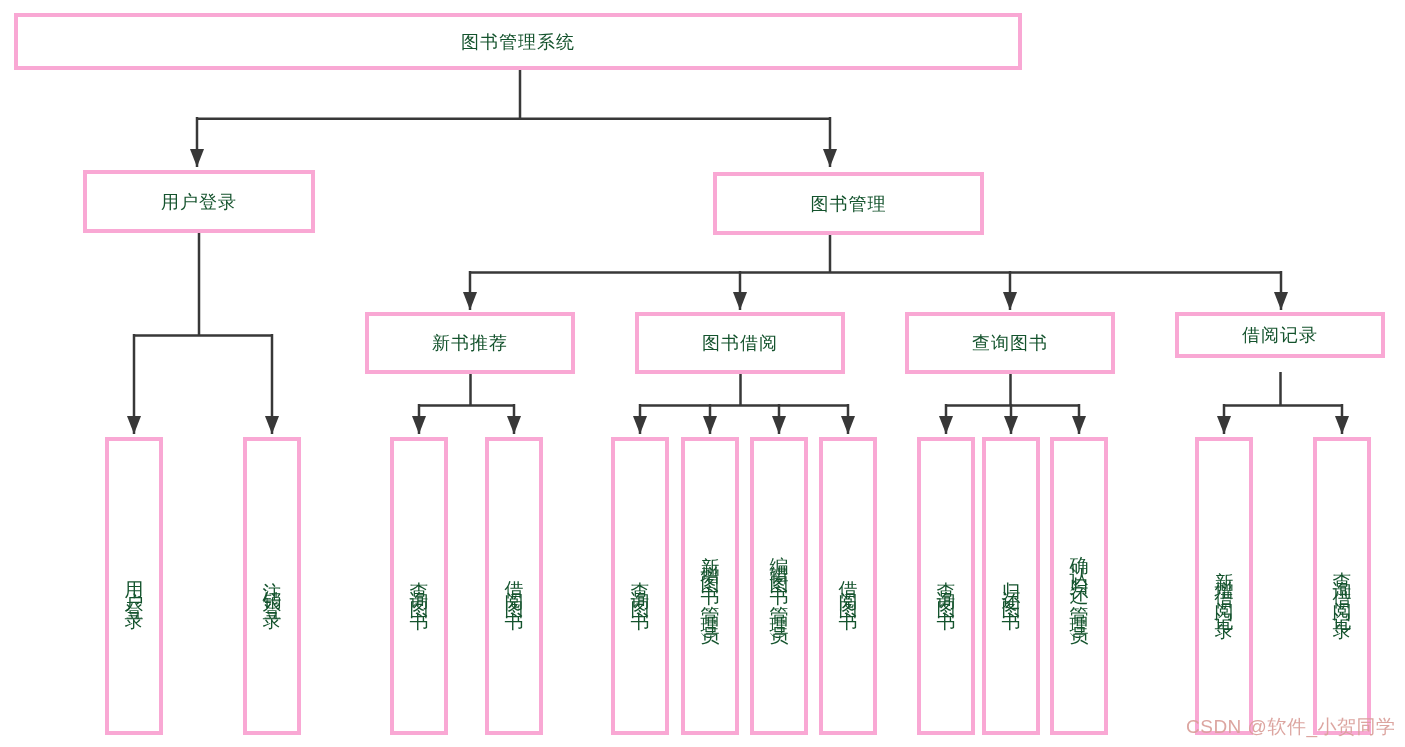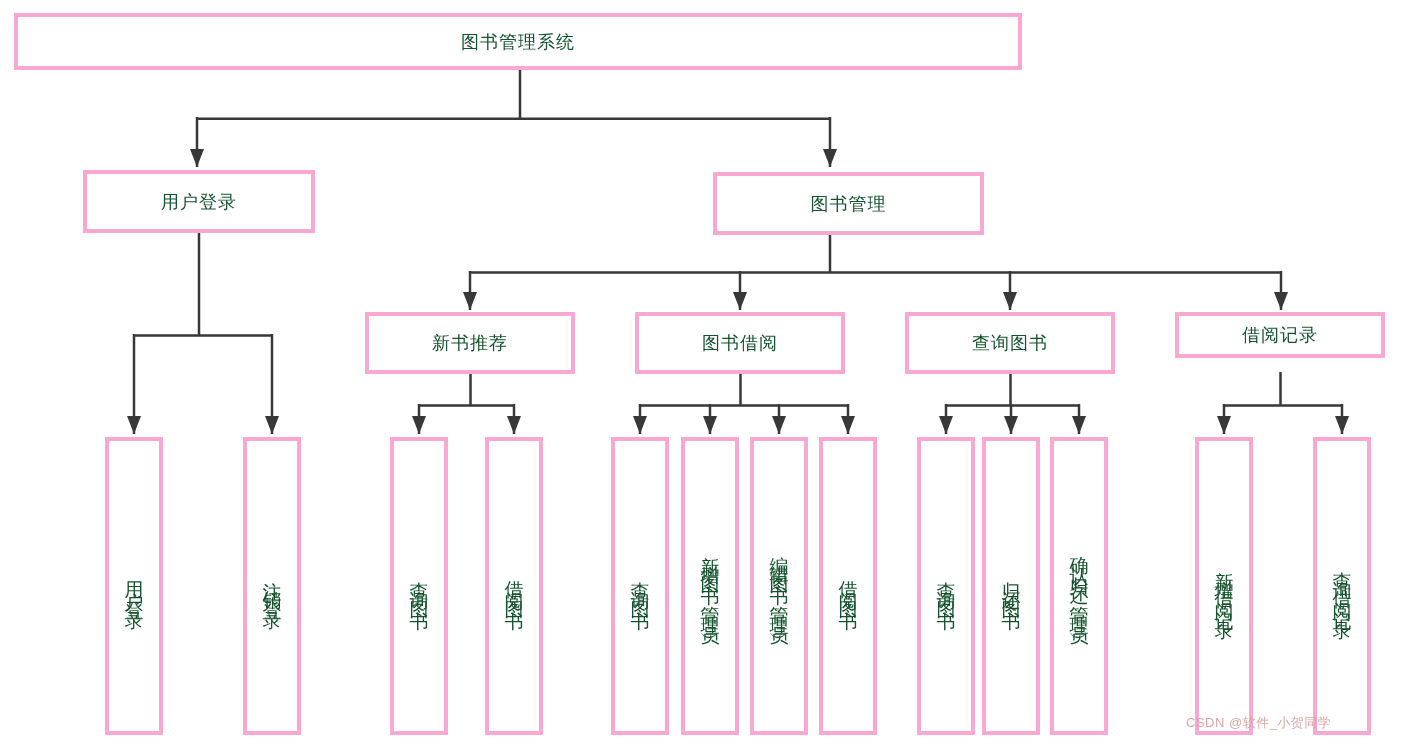--- a/index.html
+++ b/index.html
@@ -38,21 +38,21 @@
     writing-mode: vertical-rl;
     text-orientation: mixed;
     letter-spacing: 10px;
     font-size: 19px;
     white-space: normal;
   }
   .watermark {
     position: absolute;
     left: 1186px;
     top: 714px;
-    font-size: 13px;
+    font-size: 19px;
     letter-spacing: 0.5px;
     color: rgba(218, 160, 155, 0.95);
     z-index: 3;
     white-space: nowrap;
   }
 </style>
 </head>
 <body>
 
 <div class="canvas">

